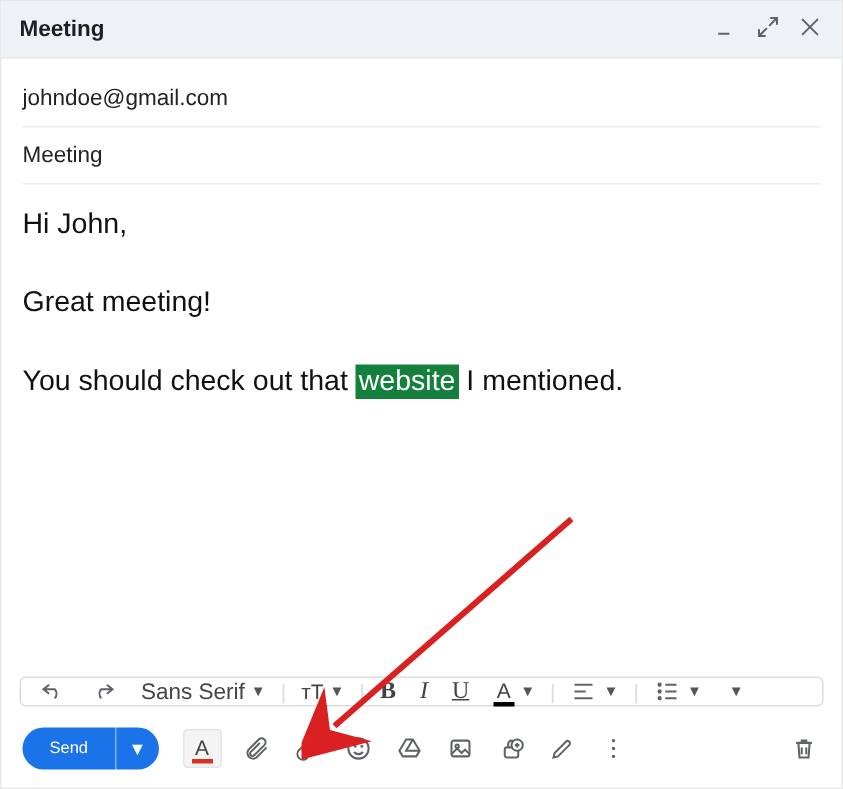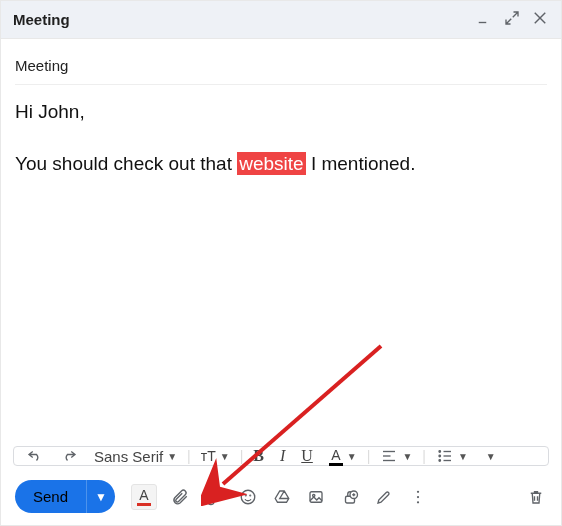--- a/index.html
+++ b/index.html
@@ -50,21 +50,21 @@
   }
   .body-editor {
     padding: 12px 14px;
     font-size: 19px;
     line-height: 1.6;
     color: #111;
     flex: 1 1 auto;
   }
   .body-editor p { margin: 0 0 22px 0; }
   .hl {
-    background: #ef4444;
+    background: #15803d;
     color: #fff;
     padding: 1px 2px;
   }
   .format-toolbar {
     margin: 0 12px 6px 12px;
     border: 1px solid #dadce0;
     border-radius: 4px;
     height: 20px;
     display: flex;
     align-items: center;
@@ -97,23 +97,23 @@
     align-items: center;
     padding: 8px 14px 12px 14px;
     gap: 8px;
   }
   .send-group {
     display: flex;
     align-items: stretch;
   }
   .send-btn {
     background: #1a73e8;
-    color: #000000;
+    color: #ffffff;
     border: none;
-    font-size: 15px;
+    font-size: 11px;
     font-weight: 500;
     padding: 8px 18px;
     border-radius: 20px 0 0 20px;
     cursor: pointer;
   }
   .send-split {
     background: #1a73e8;
     color: #fff;
     border: none;
     border-left: 1px solid #4d93ec;
@@ -176,25 +176,27 @@
       <span>
         <svg class="icon" viewBox="0 0 24 24">
             <line x1="5" y1="5" x2="19" y2="19"></line>
             <line x1="19" y1="5" x2="5" y2="19"></line>
           </svg>
       </span>
     </div>
   </div>
 
   <div class="fields">
+    <div class="field-line">johndoe@gmail.com</div>
     <div class="field-line">Meeting</div>
   </div>
 
   <div class="body-editor">
     <p>Hi John,</p>
+    <p>Great meeting!</p>
     <p>
       <span>You should check out that </span><span class="hl">website</span><span> I mentioned.</span>
     </p>
   </div>
 
   <div class="format-toolbar">
     <span class="fmt-btn">
       <svg class="icon" viewBox="0 0 24 24">
           <path d="M9 14l-5-4 5-4 M4 10h10a6 6 0 0 1 0 8"></path>
         </svg>

